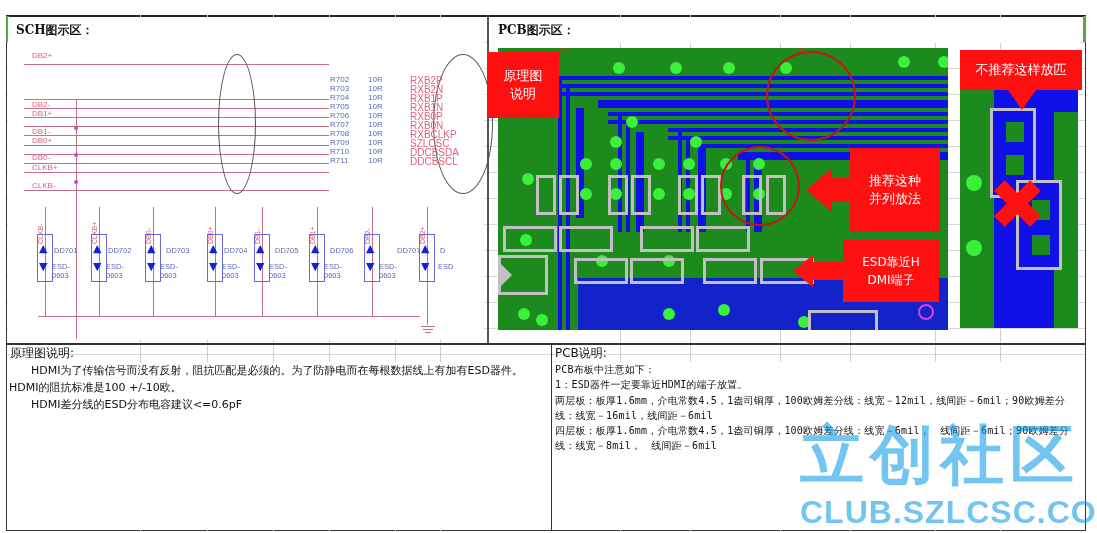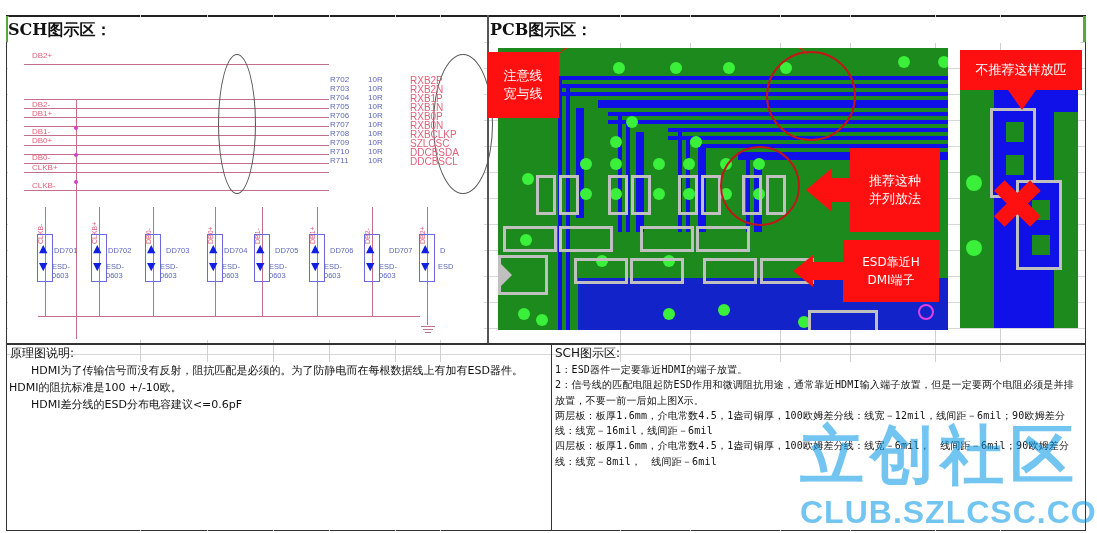--- a/index.html
+++ b/index.html
@@ -1,20 +1,20 @@
 <!DOCTYPE html>
 <html><head>
 <meta charset="utf-8">
 <style>
   * { box-sizing: border-box; margin: 0; padding: 0; }
   body { width: 1097px; height: 533px; background: #fff; position: relative; overflow: hidden; font-family: "DejaVu Sans", sans-serif; }
   .sheet { position: absolute; left: 6px; top: 15px; width: 1080px; height: 516px; border: 1px solid #333; border-top: 2px solid #222; background:
     repeating-linear-gradient(to bottom, transparent 0 25px, #d8d8d8 25px 26px); }
   .vgrid { position: absolute; top: 15px; width: 1px; height: 516px; background: #d0d0d0; }
-  .hdr { position: absolute; height: 26px; font-family: "DejaVu Serif", serif; font-weight: bold; font-size: 16px; line-height: 26px; padding-left: 0; color: #111; }
+  .hdr { position: absolute; height: 26px; font-family: "DejaVu Serif", serif; font-weight: bold; font-size: 12px; line-height: 26px; padding-left: 8px; color: #111; }
   .green-mark { position: absolute; width: 3px; background: #5aa83a; }
   .divider-v { position: absolute; width: 2px; background: #555; }
   .divider-h { position: absolute; height: 2px; background: #333; }
 
   
   .sch { position: absolute; left: 8px; top: 42px; width: 476px; height: 298px; background: #fff; }
   .net-label { position: absolute; font-size: 8px; color: #e2607a; font-family: "Liberation Sans", sans-serif; }
   .r-label { position: absolute; font-size: 8px; color: #5b68b8; font-family: "Liberation Sans", sans-serif; }
   .rx-label { position: absolute; font-size: 10px; color: #e2607a; font-family: "Liberation Sans", sans-serif; }
   .wire { position: absolute; background: #c2708a; }
@@ -180,21 +180,21 @@
     <div style="position:absolute;left:5px;top:38px;color:#1020e0;font-size:11px">▼</div>
     <div class="dd-label" style="left:24px;top:24px">DD706</div>
     <div class="esd-label" style="left:18px;top:40px">ESD-0603</div>
   </div>
   <div style="position:absolute;left:353px;top:180px">
     <div class="wire" style="left:11px;top:-15px;width:1px;height:110px"></div>
     <div class="vnet" style="left:3px;top:22px">DB2-</div>
     <div class="diode-box" style="left:3px;top:12px"></div>
     <div style="position:absolute;left:5px;top:20px;color:#1020e0;font-size:11px">▲</div>
     <div style="position:absolute;left:5px;top:38px;color:#1020e0;font-size:11px">▼</div>
-    <div class="dd-label" style="left:28px;top:24px">DD707</div>
+    <div class="dd-label" style="left:36px;top:24px">DD707</div>
     <div class="esd-label" style="left:18px;top:40px">ESD-0603</div>
   </div>
   <div style="position:absolute;left:408px;top:180px">
     <div class="wire" style="left:11px;top:-15px;width:1px;height:118px"></div>
     <div class="vnet" style="left:3px;top:22px">DB2+</div>
     <div class="diode-box" style="left:3px;top:12px"></div>
     <div style="position:absolute;left:5px;top:20px;color:#1020e0;font-size:11px">▲</div>
     <div style="position:absolute;left:5px;top:38px;color:#1020e0;font-size:11px">▼</div>
     <div class="dd-label" style="left:24px;top:24px">D</div>
     <div class="esd-label" style="left:22px;top:40px">ESD</div>
@@ -285,21 +285,21 @@
   <div class="pad" style="left:310px;top:262px;width:70px;height:30px"></div>
   <div style="position:absolute;left:420px;top:256px;width:16px;height:16px;border:2px solid #e040e0;border-radius:50%"></div>
 
   <div class="circle" style="left:268px;top:3px;width:90px;height:90px"></div>
   <div class="circle" style="left:222px;top:98px;width:80px;height:80px"></div>
 
   <div style="position:absolute;left:60px;top:-20px;width:250px;height:60px;border-top:4px solid #ff1010;border-radius:50%"></div>
 </div>
 
 <div class="callout" style="left:487px;top:52px;width:72px;height:66px;font-size:13px">
-  <span style="display:block;width:40px;word-break:break-all">注意线宽与线</span>
+  <span style="display:block;width:40px;word-break:break-all">原理图说明</span>
 </div>
 <div class="callout" style="left:850px;top:148px;width:90px;height:84px;font-size:13px">
   <span style="display:block;width:54px;word-break:break-all">推荐这种并列放法</span>
 </div>
 <div style="position:absolute;left:806px;top:168px;width:0;height:0;border-top:22px solid transparent;border-bottom:22px solid transparent;border-right:26px solid #ff1010"></div>
 <div style="position:absolute;left:830px;top:178px;width:22px;height:24px;background:#ff1010"></div>
 <div class="callout" style="left:843px;top:240px;width:96px;height:62px;font-size:12px">
   <span style="display:block;width:64px;word-break:break-all">ESD靠近HDMI端子</span>
 </div>
 <div style="position:absolute;left:793px;top:255px;width:0;height:0;border-top:16px solid transparent;border-bottom:16px solid transparent;border-right:20px solid #ff1010"></div>
@@ -327,22 +327,22 @@
 <div class="divider-v" style="left:551px;top:343px;height:188px;width:1px;background:#333"></div>
 
 <div style="position:absolute;left:7px;top:362px;width:544px;height:168px;background:#fff"></div>
 <div class="pane-title" style="left:10px;top:345px">原理图说明:</div>
 <div class="pane-body" style="left:9px;top:362px;width:542px">
   <p>　　HDMI为了传输信号而没有反射，阻抗匹配是必须的。为了防静电而在每根数据线上有加有ESD器件。HDMI的阻抗标准是100 +/-10欧。</p>
   <p>　　HDMI差分线的ESD分布电容建议&lt;=0.6pF</p>
 </div>
 
 <div style="position:absolute;left:552px;top:362px;width:533px;height:168px;background:#fff"></div>
-<div class="pane-title" style="left:555px;top:345px">SCH图示区:</div>
+<div class="pane-title" style="left:555px;top:345px">PCB说明:</div>
 <div class="pcb-body" style="left:555px;top:362px;width:528px">
+  <div>PCB布板中注意如下：</div>
   <div>1：ESD器件一定要靠近HDMI的端子放置。</div>
-  <div>2：信号线的匹配电阻起防ESD作用和微调阻抗用途，通常靠近HDMI输入端子放置，但是一定要两个电阻必须是并排放置，不要一前一后如上图X示。</div>
   <div>两层板：板厚1.6mm，介电常数4.5，1盎司铜厚，100欧姆差分线：线宽－12mil，线间距－6mil；90欧姆差分线：线宽－16mil，线间距－6mil</div>
   <div>四层板：板厚1.6mm，介电常数4.5，1盎司铜厚，100欧姆差分线：线宽－6mil，　线间距－6mil；90欧姆差分线：线宽－8mil，　线间距－6mil</div>
 </div>
 
 <div class="wm" style="left:800px;top:420px;font-size:64px;letter-spacing:6px;line-height:70px">立创社区</div>
 <div class="wm" style="left:800px;top:494px;font-size:32px;letter-spacing:1px;line-height:36px">CLUB.SZLCSC.COM</div>
 
 </body></html>

